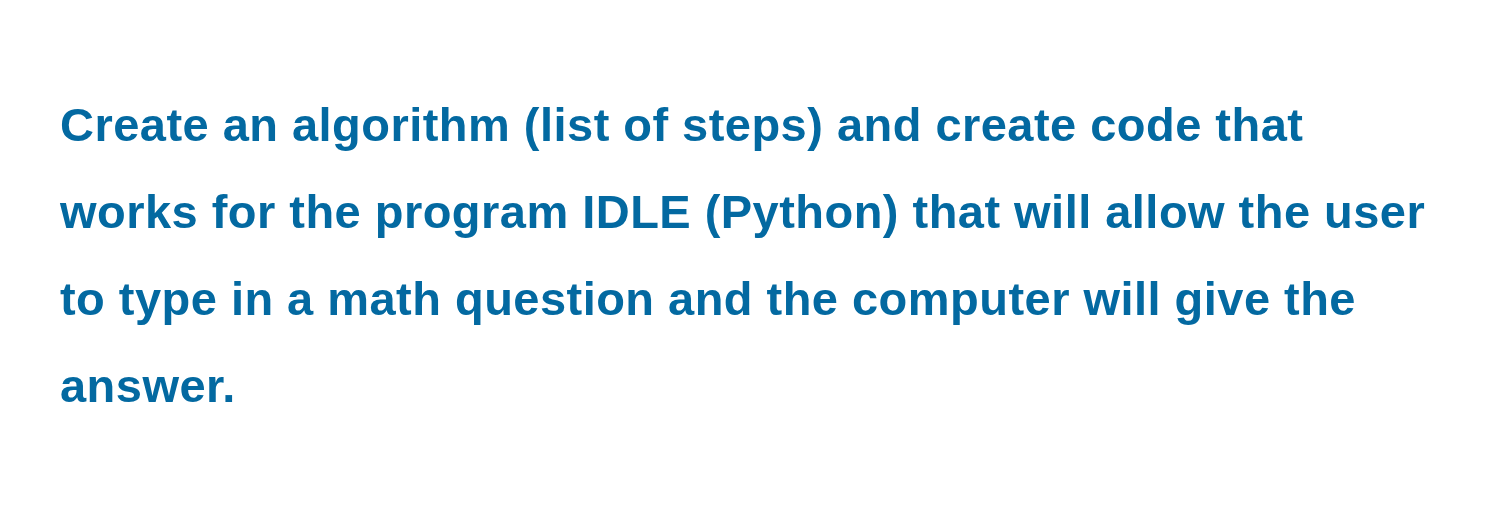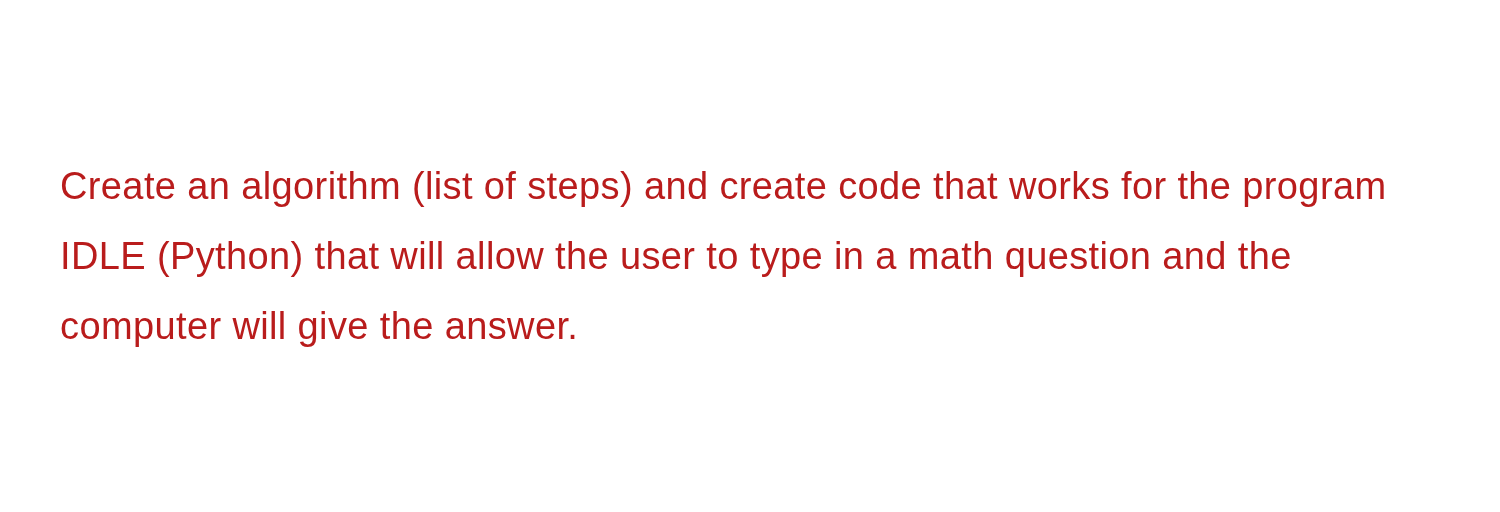--- a/index.html
+++ b/index.html
@@ -13,24 +13,24 @@
       background: #ffffff;
       font-family: -apple-system, BlinkMacSystemFont, "Segoe UI", Helvetica, Arial, sans-serif;
       display: flex;
       align-items: center;
       padding: 0 60px;
     }
     .content {
       max-width: 1380px;
     }
     .paragraph {
-      font-size: 38px;
+      font-size: 47px;
       line-height: 1.85;
-      color: #b91c1c;
-      font-weight: 400;
+      color: #0369a1;
+      font-weight: 700;
       letter-spacing: 0.01em;
     }
   </style>
 </head>
 <body>
 
 <div class="content">
   <p class="paragraph">Create an algorithm (list of steps) and create code that works for the program IDLE (Python) that will allow the user to type in a math question and the computer will give the answer.</p>
 </div>
 

